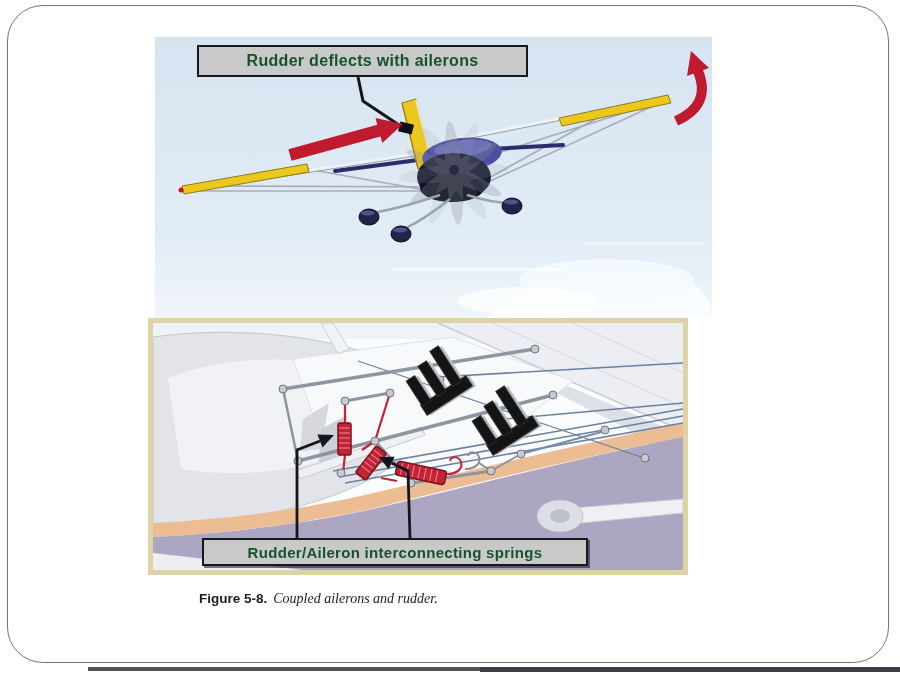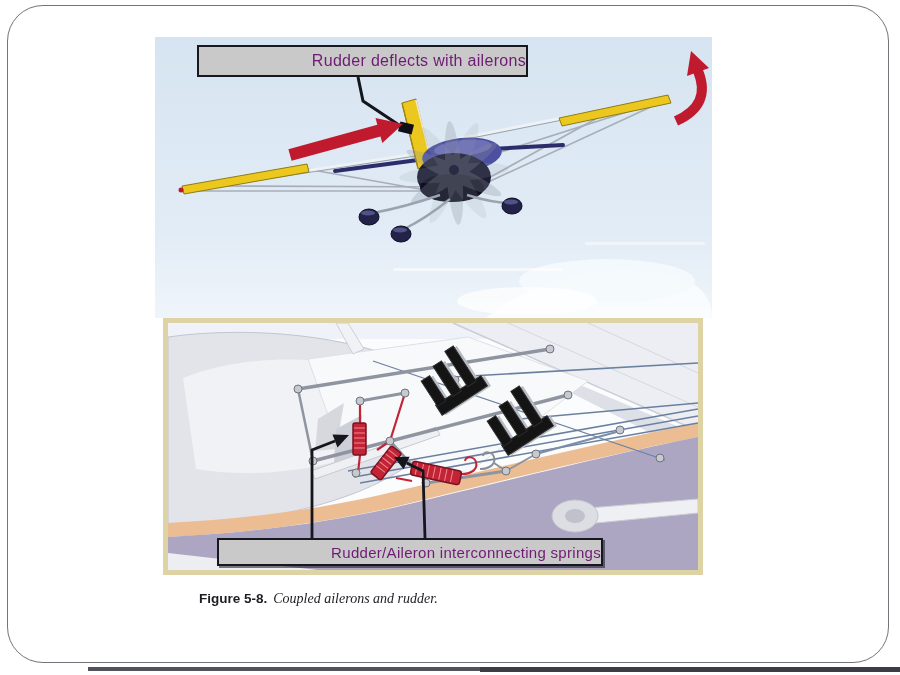--- a/index.html
+++ b/index.html
@@ -8,28 +8,28 @@
     font-family:"Liberation Sans",sans-serif;
   }
   .frame{
     position:absolute;left:7px;top:5px;width:880px;height:656px;
     border:1px solid #73737a;border-radius:36px;background:#ffffff;
   }
   .bottom-bar{position:absolute;left:88px;top:667px;width:812px;height:4px;background:#52525a;}
   .bottom-bar-dark{position:absolute;left:480px;top:667px;width:420px;height:5px;background:#3c3c44;}
   .top-panel{position:absolute;left:155px;top:37px;width:557px;height:281px;}
   .bottom-panel{
-    position:absolute;left:163px;top:318px;width:540px;height:257px;
+    position:absolute;left:148px;top:318px;width:540px;height:257px;
     border:5px solid #ddd3a4;box-sizing:border-box;background:#fbfcfd;
   }
   .top-panel svg,.bottom-panel svg{position:absolute;left:0;top:0;display:block;}
   .label-box{
     position:absolute;background:#c9c9c9;border:2px solid #17171f;box-sizing:border-box;
-    display:flex;align-items:center;justify-content:flex-end;
-    font-weight:normal;color:#701a75;letter-spacing:.3px;
+    display:flex;align-items:center;justify-content:center;
+    font-weight:bold;color:#14532d;letter-spacing:.3px;
   }
   .label-top{left:42px;top:8px;width:331px;height:32px;font-size:16px;}
   .label-bottom{left:49px;top:215px;width:386px;height:28px;font-size:15px;box-shadow:2px 2px 0 rgba(20,20,30,.55);}
   .caption{position:absolute;left:155px;top:591px;font-size:13.5px;color:#1c1c22;white-space:nowrap;margin-left:44px;}
   .caption .cap-bold{font-weight:bold;font-family:"Liberation Sans",sans-serif;margin-right:6px;}
   .caption .cap-italic{font-style:italic;font-family:"Liberation Serif","DejaVu Serif",serif;font-size:14px;}
 </style>
 </head>
 <body>
 

